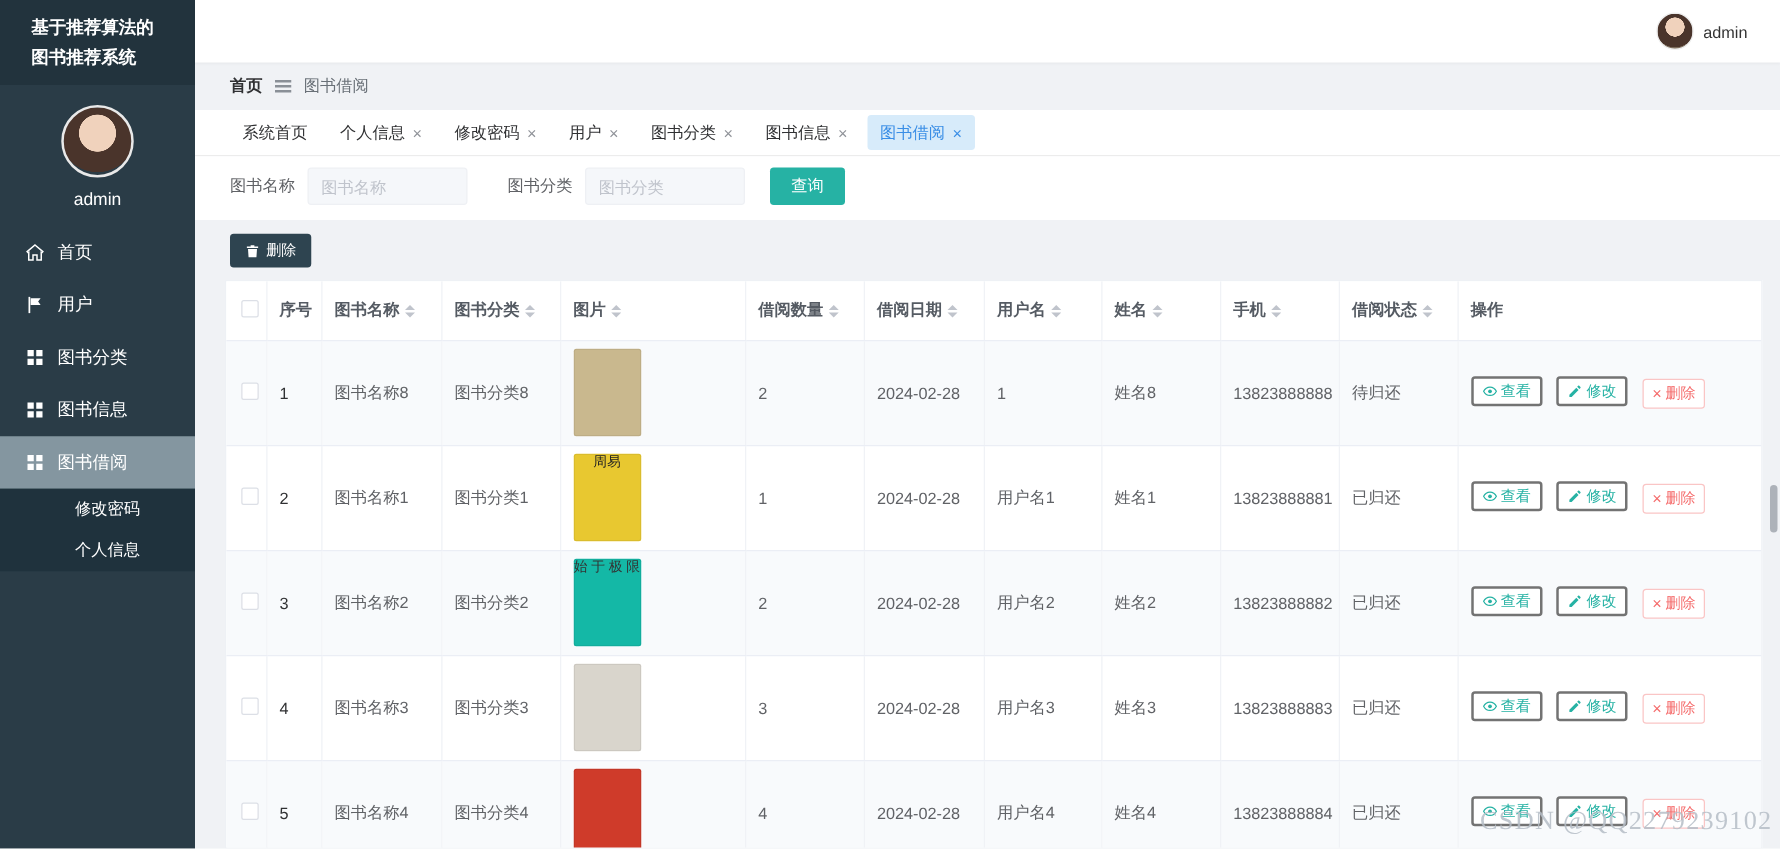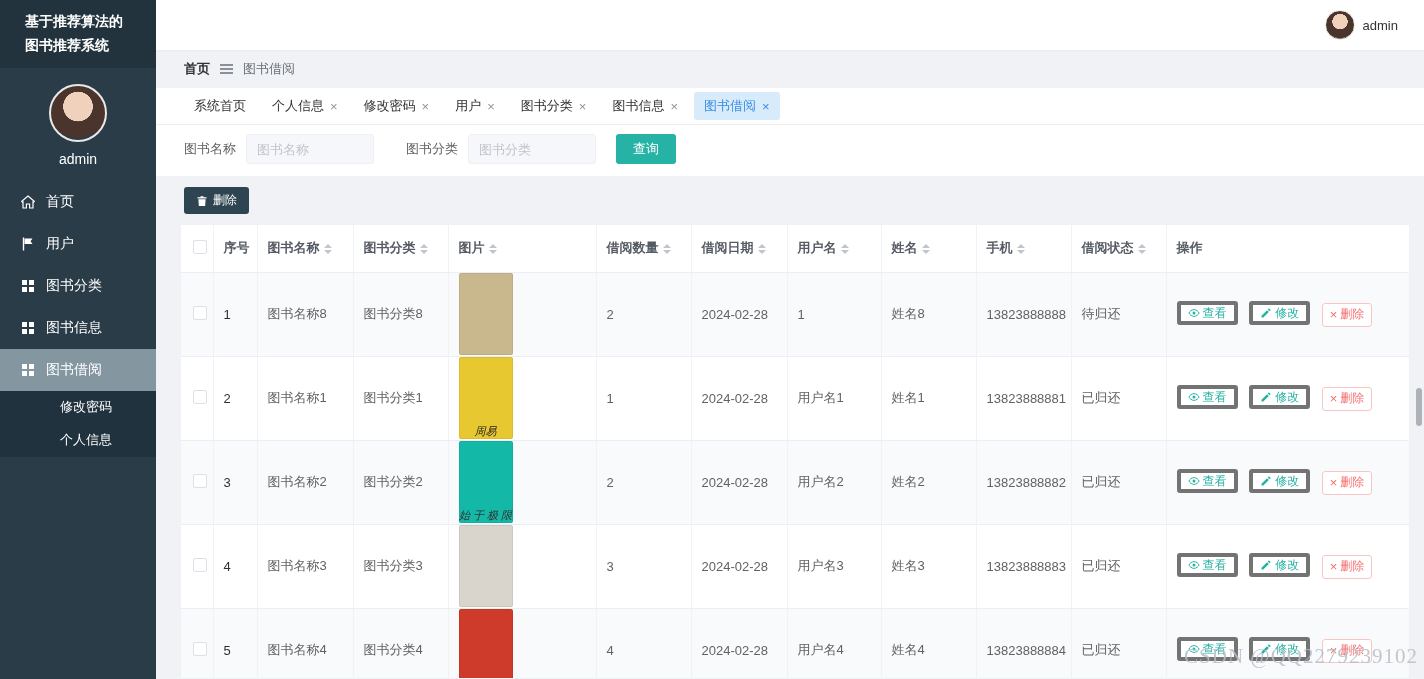--- a/index.html
+++ b/index.html
@@ -56,23 +56,23 @@
   th:last-child, td:last-child { border-right:none; }
   th { height:47px; font-size:13px; font-weight:bold; color:#555b63; background:#fff; white-space:nowrap; }
   td { height:84px; font-size:13px; color:#606266; }
   tbody tr:nth-child(odd) { background:#f8fafc; }
   .sort { display:inline-flex; flex-direction:column; margin-left:4px; vertical-align:middle; }
   .sort i { width:0; height:0; border:4px solid transparent; display:block; }
   .sort .up { border-bottom-color:#c0c4cc; margin-bottom:2px; }
   .sort .down { border-top-color:#c0c4cc; }
   .checkbox { width:14px; height:14px; border:1px solid #dcdfe6; border-radius:2px; background:#fff; display:inline-block; cursor:pointer; }
   .td-check, .th-check { padding-left:12px; }
-  .cover { width:54px; height:82px; border-radius:2px; display:flex; align-items:flex-end; justify-content:center; text-align:center; font-size:11px; line-height:1.35; box-shadow:0 0 0 1px rgba(0,0,0,.06) inset;font-style:italic; }
+  .cover { width:54px; height:70px; border-radius:2px; display:flex; align-items:flex-start; justify-content:center; text-align:center; font-size:11px; line-height:1.35; box-shadow:0 0 0 1px rgba(0,0,0,.06) inset; }
   .td-ops .btn-mini { display:inline-flex; align-items:center; gap:3px; height:24px; padding:0 7px; border-radius:3px; background:#fff; font-size:12px; cursor:pointer; margin-right:8px; }
-  .btn-teal { border:4px solid #737373; color:#26b2a4; }
+  .btn-teal { border:2px solid #737373; color:#26b2a4; }
   .btn-red  { border:1px solid #fac5c5; color:#f56c6c; }
   .btn-mini svg { width:12px; height:12px; }
   .btn-mini .x { font-size:13px; line-height:1; }
 
   .watermark { position:absolute; right:6px; bottom:10px; font-size:21px; color:#b6bec7; opacity:.85; letter-spacing:1px; z-index:40; pointer-events:none;font-family:Liberation Serif, serif; }
   .scroll-thumb { position:absolute; right:2px; top:388px; width:6px; height:38px; border-radius:3px; background:#adb2b9; z-index:41; }
 </style>
 </head>
 <body>
 

